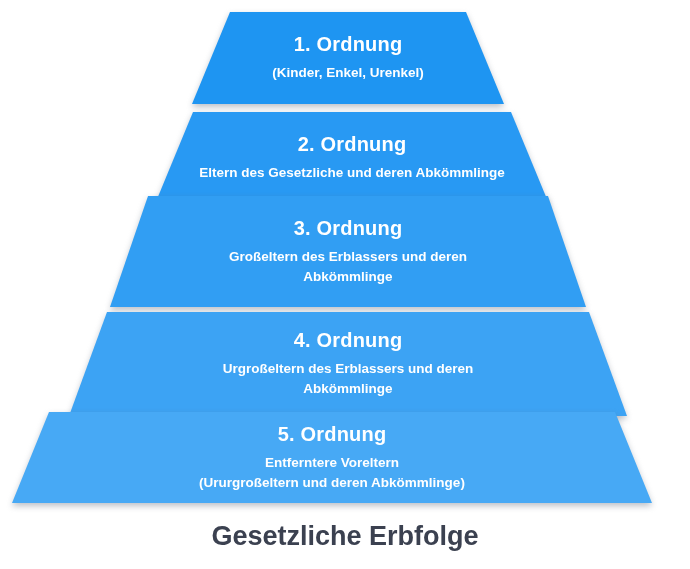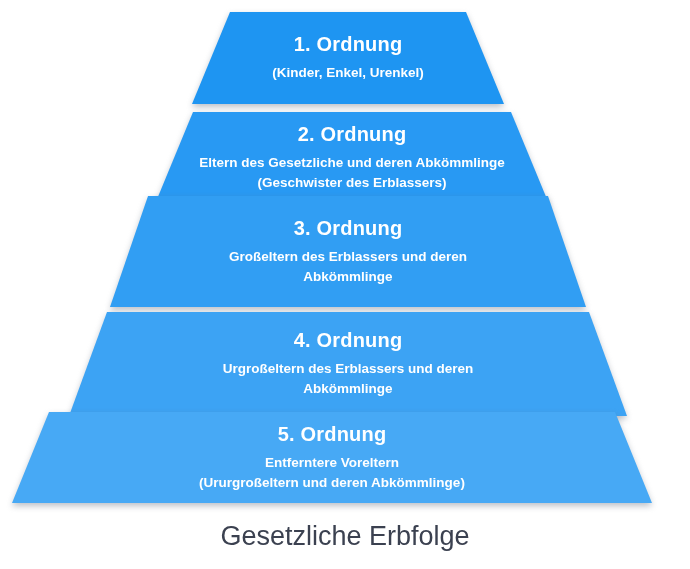--- a/index.html
+++ b/index.html
@@ -30,40 +30,39 @@
   .level-3 .shape { clip-path: polygon(38px 0, 438px 0, 100% 100%, 0 100%); }
 
   .level-4 { left: 69px;  top: 312px; width: 558px; height: 104px; }
   .level-4 .shape { clip-path: polygon(38px 0, 520px 0, 100% 100%, 0 100%); }
 
   .level-5 { left: 12px;  top: 412px; width: 640px; height: 91px; }
   .level-5 .shape { clip-path: polygon(37px 0, 603px 0, 100% 100%, 0 100%); }
 
   .diagram-title {
     position: absolute; left: 0; top: 521px; width: 690px;
-    text-align: center; font-size: 27px; font-weight: 400; color: #3b4150;
+    text-align: center; font-size: 27px; font-weight: 700; color: #3b4150;
   }
 </style>
 </head>
 <body>
 
 <div class="stage">
 
   <div class="level level-1">
     <div class="shape" style="background: rgb(30, 149, 242);">
       <div class="heading">1. Ordnung</div>
       <div class="body-line">(Kinder, Enkel, Urenkel)</div>
     </div>
   </div>
 
   <div class="level level-2">
     <div class="shape" style="background: rgb(40, 153, 243);">
       <div class="heading">2. Ordnung</div>
       <div class="body-line">Eltern des Gesetzliche und deren Abkömmlinge</div>
-      <div class="body-line">(Geschwister des Erblassers)</div>
     </div>
   </div>
 
   <div class="level level-3">
     <div class="shape" style="background: rgb(49, 158, 243);">
       <div class="heading">3. Ordnung</div>
       <div class="body-line">Großeltern des Erblassers und deren</div>
       <div class="body-line">Abkömmlinge</div>
     </div>
   </div>

